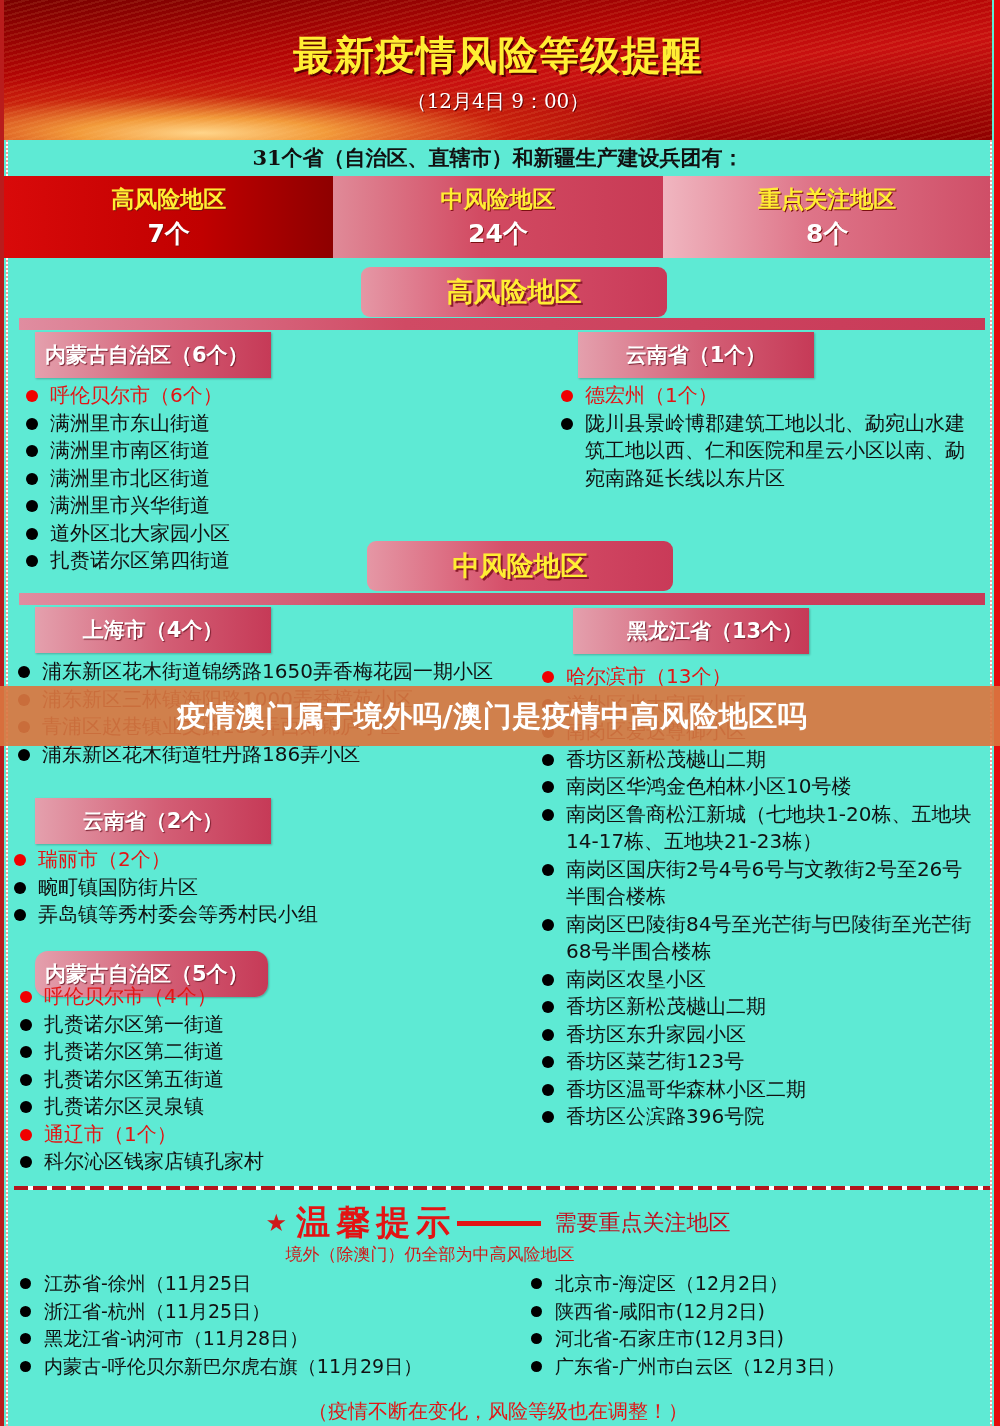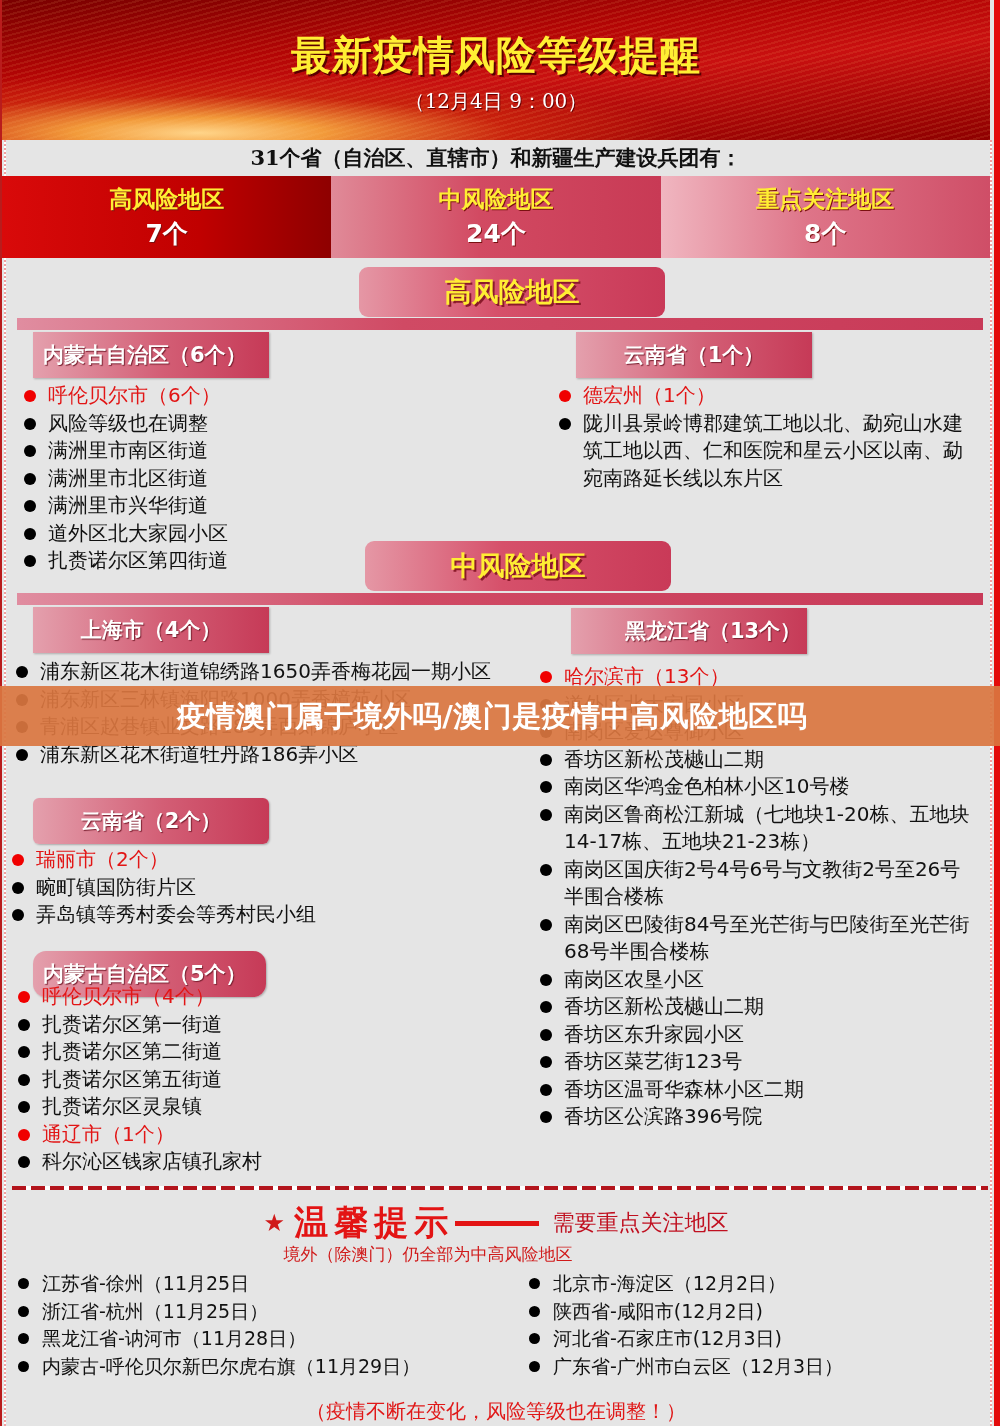--- a/index.html
+++ b/index.html
@@ -1,22 +1,22 @@
 <!DOCTYPE html>
 <html><head>
 <meta charset="utf-8">
 <style>
   * { box-sizing: border-box; margin: 0; padding: 0; }
   html, body { width: 1000px; height: 1426px; overflow: hidden; background: #ffffff; }
   body { font-family: "DejaVu Sans", "Liberation Sans", sans-serif; position: relative; color: #111; }
 
   .page {
     position: absolute; left: 0; top: 0; width: 1000px; height: 1426px;
-    border-left: 2px solid #b91c1c; border-right: 6px solid #e30b0b;
-    background: #e5e5e5;
+    border-left: 4px solid #b91c1c; border-right: 6px solid #e30b0b;
+    background: #5eead4;
   }
   .page::before, .page::after {
     content: ""; position: absolute; top: 140px; bottom: 0; width: 2px;
     background: repeating-linear-gradient(180deg, #f3a0a0 0 2px, #fff 2px 4px);
   }
   .page::before { left: 2px; }
   .page::after { right: 2px; }
 
   
   .hero {
@@ -148,21 +148,21 @@
       <span class="stat-count">8个</span>
     </div>
   </div>
 
   <div class="section-pill" style="left:357px; top:267px; width:306px;">高风险地区</div>
   <div class="divider-bar" style="top:318px;"></div>
 
   <div class="region-tag left" style="left:31px; top:332px; width:236px;">内蒙古自治区（6个）</div>
   <ul class="list" style="left:20px; top:382px; width:440px;">
     <li class="city">呼伦贝尔市（6个）</li>
-    <li>风险等级也在调整</li>
+    <li>满洲里市东山街道</li>
     <li>满洲里市南区街道</li>
     <li>满洲里市北区街道</li>
     <li>满洲里市兴华街道</li>
     <li>道外区北大家园小区</li>
     <li>扎赉诺尔区第四街道</li>
   </ul>
 
   <div class="region-tag center" style="left:574px; top:332px; width:236px;">云南省（1个）</div>
   <ul class="list" style="left:555px; top:382px; width:425px;">
     <li class="city">德宏州（1个）</li>
@@ -173,21 +173,21 @@
   <div class="divider-bar" style="top:593px;"></div>
 
   <div class="region-tag center" style="left:31px; top:607px; width:236px;">上海市（4个）</div>
   <ul class="list" style="left:12px; top:658px; width:490px;">
     <li>浦东新区花木街道锦绣路1650弄香梅花园一期小区</li>
     <li>浦东新区三林镇海阳路1000弄香樟苑小区</li>
     <li>青浦区赵巷镇业文路189弄西郊锦庐小区</li>
     <li>浦东新区花木街道牡丹路186弄小区</li>
   </ul>
 
-  <div class="region-tag center" style="left:31px; top:798px; width:236px;border-radius:6px;">云南省（2个）</div>
+  <div class="region-tag center" style="left:31px; top:798px; width:236px;">云南省（2个）</div>
   <ul class="list" style="left:8px; top:846px; width:490px;">
     <li class="city">瑞丽市（2个）</li>
     <li>畹町镇国防街片区</li>
     <li>弄岛镇等秀村委会等秀村民小组</li>
   </ul>
 
   <div class="region-tag left" style="left:31px; top:951px; width:233px;border-radius:13px;">内蒙古自治区（5个）</div>
   <ul class="list" style="left:14px; top:983px; width:490px;">
     <li class="city">呼伦贝尔市（4个）</li>
     <li>扎赉诺尔区第一街道</li>

